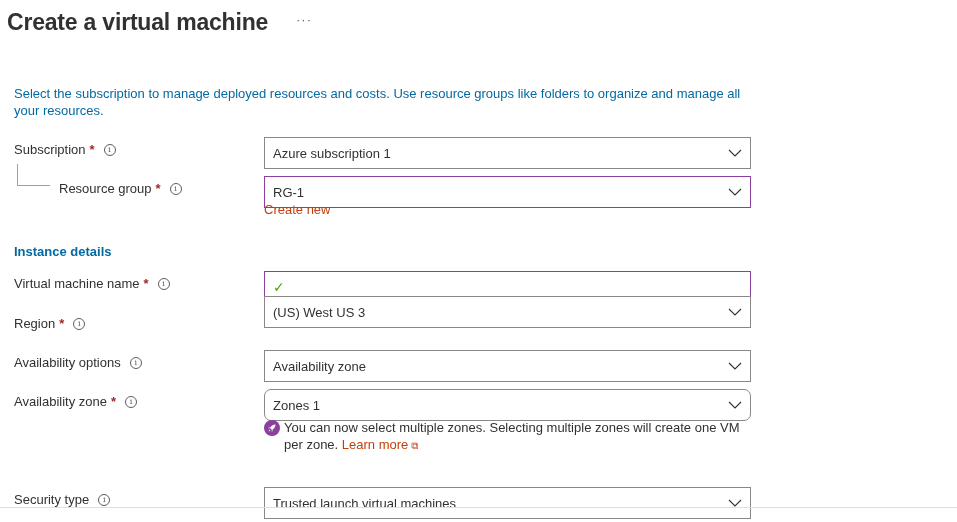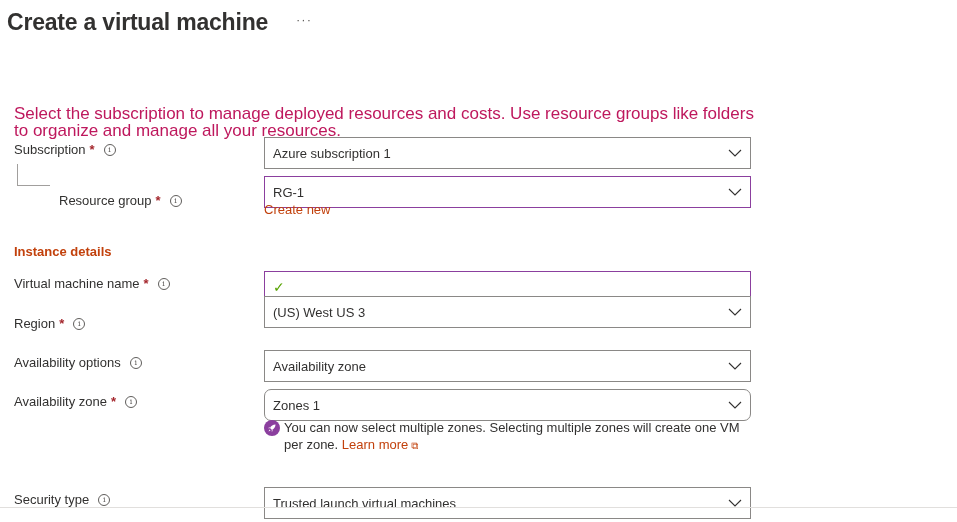--- a/index.html
+++ b/index.html
@@ -2,38 +2,38 @@
 <html><head>
 <meta charset="utf-8">
 <style>
   * { box-sizing: border-box; margin: 0; padding: 0; }
   html, body { width: 957px; height: 522px; background: #ffffff; overflow: hidden; }
   body { font-family: "Liberation Sans", "DejaVu Sans", sans-serif; color: #323130; font-size: 13px; position: relative; }
 
   .page-title { position: absolute; left: 7px; top: 9px; font-size: 23px; font-weight: 600; color: #323130; letter-spacing: -0.2px; }
   .more-btn { position: absolute; left: 296px; top: 12px; font-size: 13px; color: #605e5c; cursor: pointer; letter-spacing: 1px; }
 
-  .desc { position: absolute; left: 14px; top: 85px; width: 740px; font-size: 17px; line-height: 17px; color: #be185d; margin-top: 20px; }
+  .desc { position: absolute; left: 14px; top: 85px; width: 740px; font-size: 13px; line-height: 17px; color: #0369a1; }
 
   .row-label { position: absolute; display: flex; align-items: center; font-size: 13px; color: #323130; white-space: nowrap; }
   .req { color: #a4262c; margin-left: 4px; font-weight: 600; }
   .info { display: inline-flex; align-items: center; justify-content: center; width: 12px; height: 12px; border: 1px solid #605e5c; border-radius: 50%; font-size: 8px; color: #605e5c; margin-left: 9px; font-family: "DejaVu Serif", serif; line-height: 1; }
 
   .tree-line { position: absolute; left: 17px; top: 164px; width: 33px; height: 22px; border-left: 1px solid #a19f9d; border-bottom: 1px solid #a19f9d; }
 
   .field { position: absolute; left: 264px; width: 487px; height: 32px; border: 1px solid #8a8886; background: #fff; display: flex; align-items: center; padding-left: 8px; padding-right: 8px; font-size: 13px; color: #323130; cursor: pointer; }
   .field.focus { border-color: #8b3f9e; }
   .field .val { flex: 1; white-space: nowrap; overflow: hidden; }
   .chev { width: 14px; height: 10px; display: flex; align-items: center; justify-content: center; }
   .check { color: #57a300; font-size: 14px; }
 
   .link { color: #c2410c; cursor: pointer; }
   .create-new { position: absolute; left: 264px; top: 202px; font-size: 13px; }
 
-  .section-h { position: absolute; left: 14px; top: 244px; font-size: 13px; font-weight: 700; color: #c2410c; }
+  .section-h { position: absolute; left: 14px; top: 244px; font-size: 13px; font-weight: 700; color: #0369a1; }
 
   .notice { position: absolute; left: 264px; top: 419px; width: 490px; display: flex; font-size: 13px; line-height: 17px; color: #323130; }
   .notice-icon { flex: 0 0 16px; width: 16px; height: 16px; border-radius: 50%; background: #8b3f9e; margin-top: 1px; margin-right: 4px; display: flex; align-items: center; justify-content: center; }
   .ext { font-size: 10px; margin-left: 3px; }
 
   .bottom-line { position: absolute; left: 0; top: 507px; width: 957px; height: 1px; background: #e1dfdd; }
 </style>
 </head>
 <body>
 
@@ -50,21 +50,21 @@
 <div class="field" style="top:137px;">
   <span class="val">Azure subscription 1</span>
   <span class="chev">
     <svg width="14" height="8" viewBox="0 0 14 8">
         <polyline points="1,1 7,7 13,1" fill="none" stroke="#323130" stroke-width="1.1"></polyline>
       </svg>
   </span>
 </div>
 
 <div class="tree-line"></div>
-<div class="row-label" style="left:59px; top:181px;margin-top:12px;">
+<div class="row-label" style="left:59px; top:181px;">
   <span>Resource group</span>
   <span class="req">*</span>
   <span class="info">i</span>
 </div>
 <div class="field focus" style="top:176px;">
   <span class="val">RG-1</span>
   <span class="chev">
     <svg width="14" height="8" viewBox="0 0 14 8">
         <polyline points="1,1 7,7 13,1" fill="none" stroke="#323130" stroke-width="1.1"></polyline>
       </svg>

